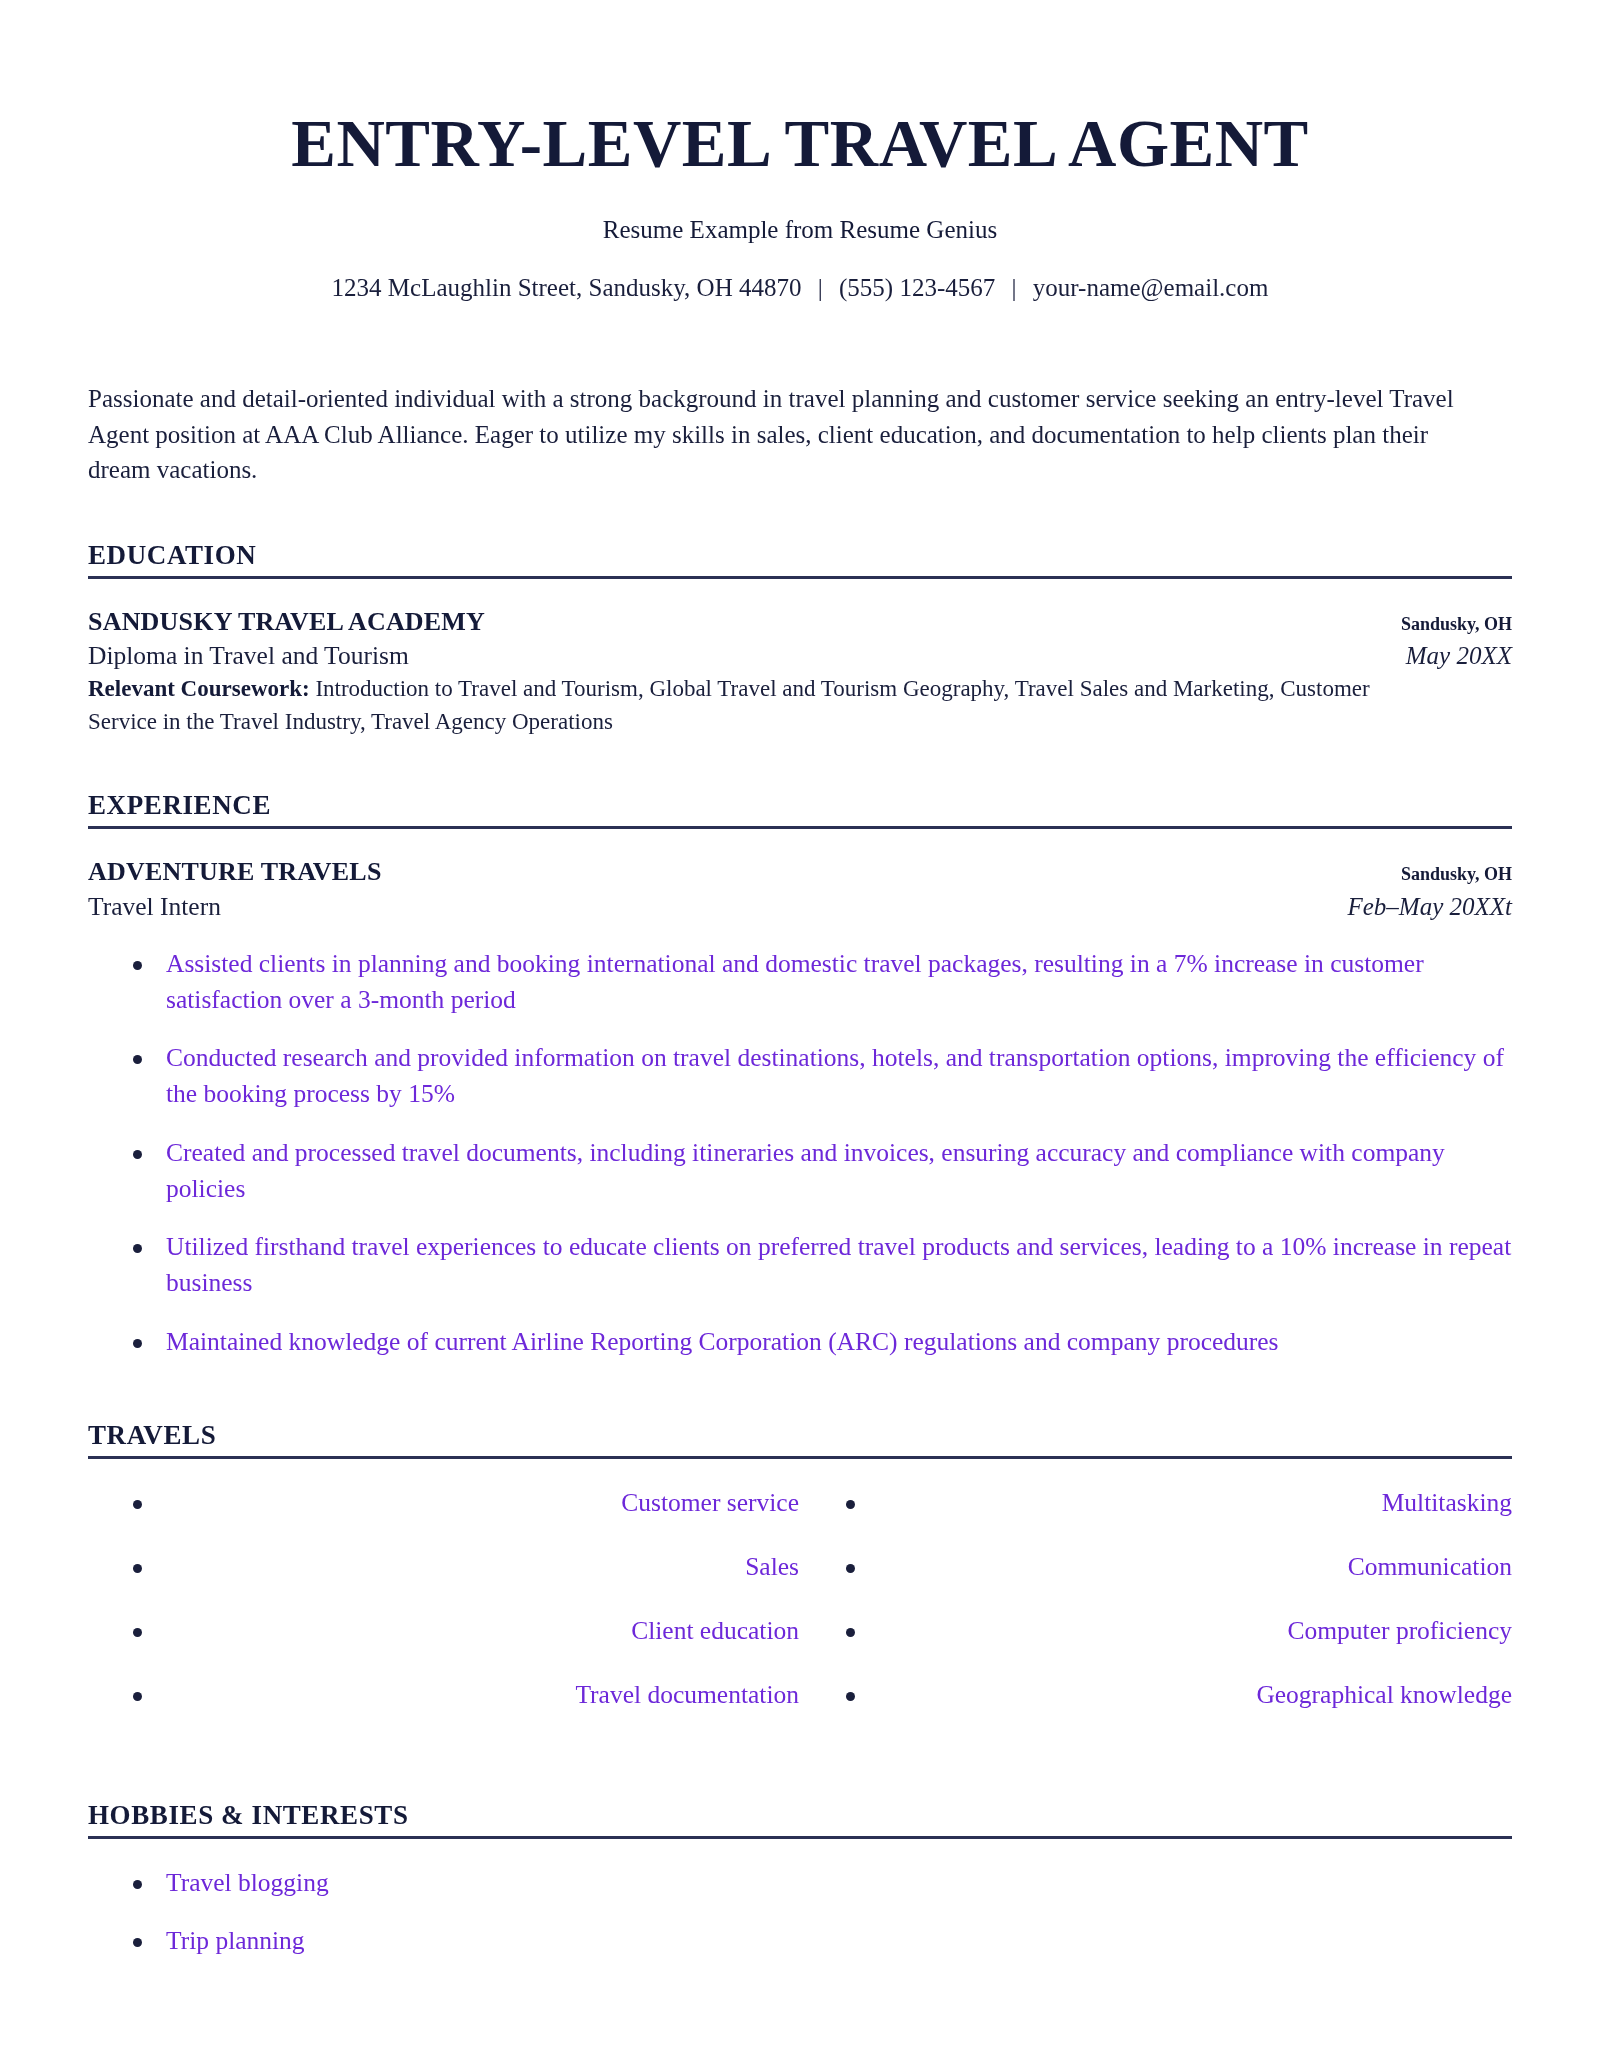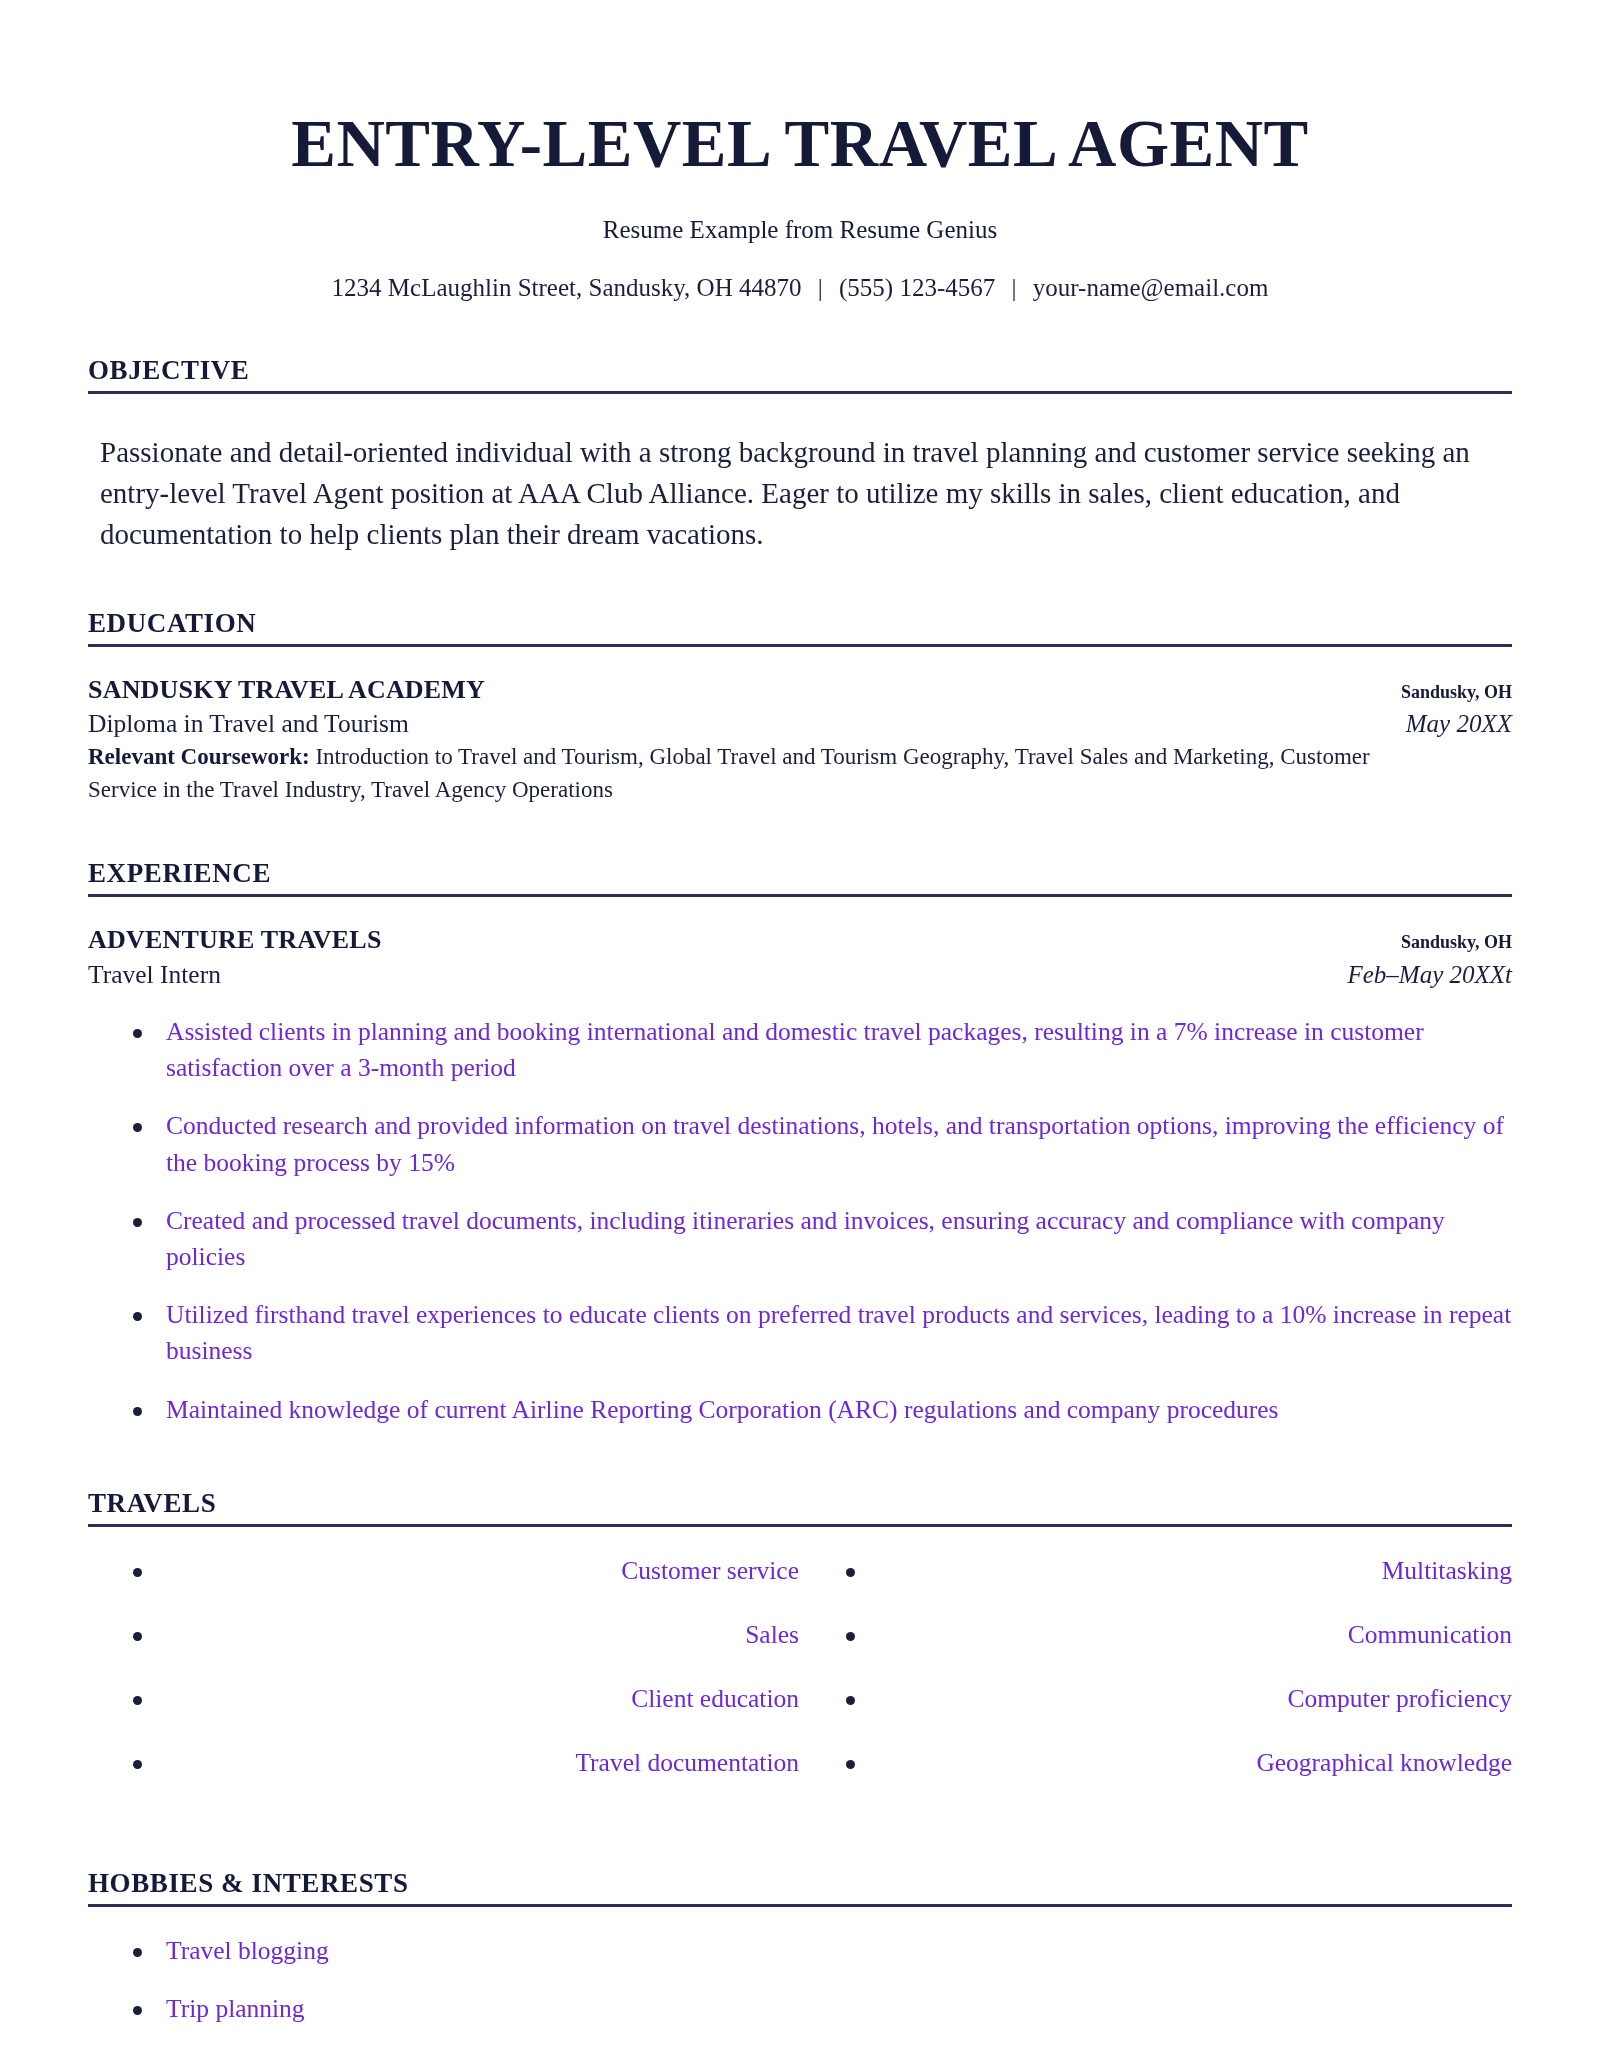--- a/index.html
+++ b/index.html
@@ -71,24 +71,24 @@
     padding-bottom: 5px;
     border-bottom: 3px solid #2b3154;
     line-height: 1.15;
   }
   .section-body {
     padding-top: 26px;
   }
 
   
   .para {
-    font-size: 29px;
+    font-size: 25px;
     line-height: 1.42;
     color: #1a1f3c;
-    margin: 12px;
+    margin: 0;
     max-width: 1390px;
   }
 
   
   .entry-row {
     display: flex;
     justify-content: space-between;
     align-items: baseline;
     line-height: 1.33;
   }
@@ -190,21 +190,20 @@
   <div class="resume-subtitle">Resume Example from Resume Genius</div>
   <div class="contact-line">
     <span>1234 McLaughlin Street, Sandusky, OH 44870</span>
     <span class="contact-sep">|</span>
     <span>(555) 123-4567</span>
     <span class="contact-sep">|</span>
     <span>your-name@email.com</span>
   </div>
 
   <div class="section">
-    <div class="section-head">OBJECTIVE</div>
     <div class="section-body">
       <p class="para">Passionate and detail-oriented individual with a strong background in travel planning and customer service seeking an entry-level Travel Agent position at AAA Club Alliance. Eager to utilize my skills in sales, client education, and documentation to help clients plan their dream vacations.</p>
     </div>
   </div>
 
   <div class="section">
     <div class="section-head">EDUCATION</div>
     <div class="section-body">
       <div class="entry-row">
         <span class="entry-org">SANDUSKY TRAVEL ACADEMY</span>

